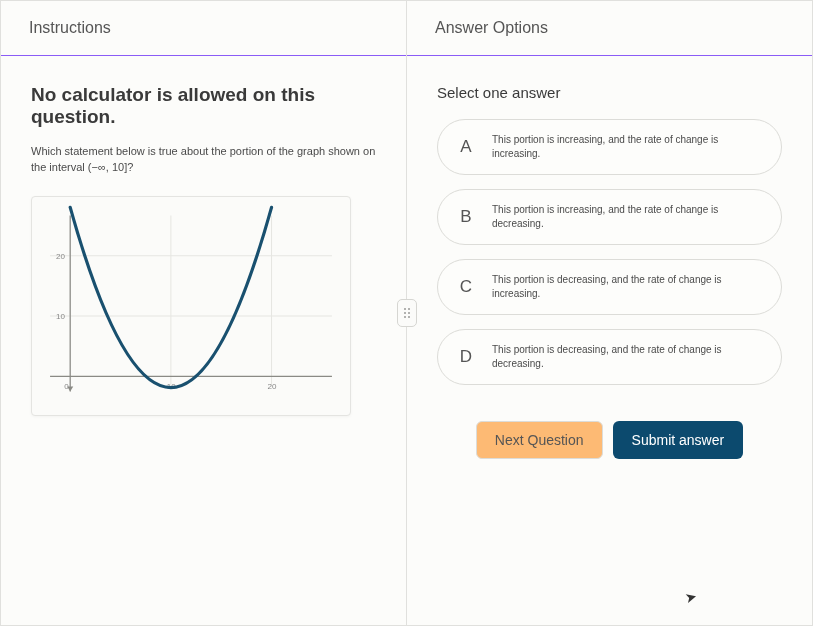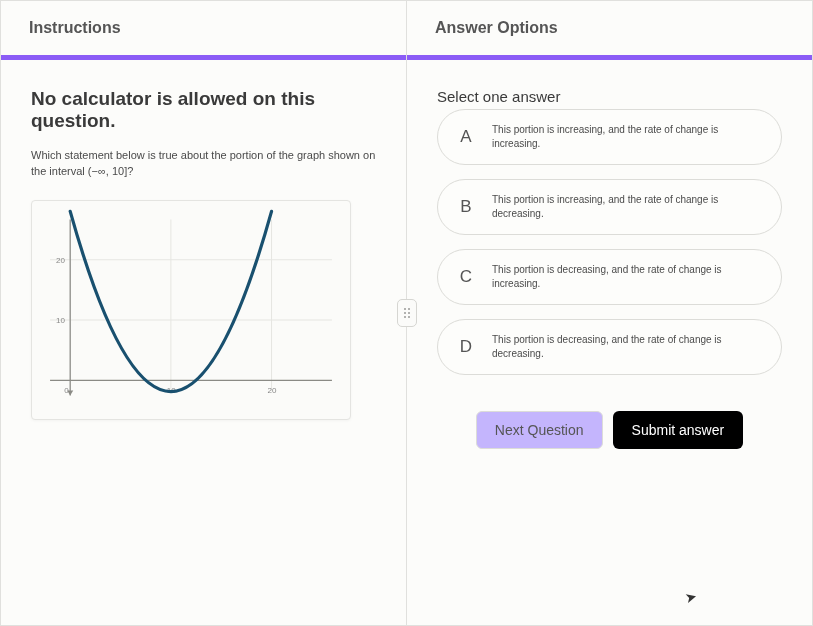--- a/index.html
+++ b/index.html
@@ -20,24 +20,23 @@
       position: relative;
     }
     .panel {
       flex: 1;
       display: flex;
       flex-direction: column;
     }
     .panel-left { border-right: 1px solid #e0e0dd; }
     .panel-header {
       padding: 18px 28px;
-      border-bottom: 5px solid #8b5cf6;
+      border-bottom: 1px solid #8b5cf6;
       font-size: 16px;
       color: #555;
-      font-weight: bold;
     }
     .panel-body {
       padding: 28px 30px;
     }
     .no-calc {
       font-size: 19px;
       font-weight: 600;
       color: #3a3a3a;
       margin-bottom: 16px;
     }
@@ -75,21 +74,21 @@
     .toggle-knob {
       position: absolute;
       left: 3px; top: 3px;
       width: 16px; height: 16px;
       border-radius: 50%;
       background: #9a9a97;
     }
     .select-prompt {
       font-size: 15px;
       color: #3a3a3a;
-      margin-bottom: 4px;
+      margin-bottom: 18px;
     }
     .options { display: flex; flex-direction: column; gap: 14px; }
     .option {
       display: flex;
       align-items: center;
       border: 1px solid #dcdcd8;
       border-radius: 28px;
       padding: 10px 18px;
       background: #fdfdfb;
       cursor: pointer;
@@ -114,26 +113,26 @@
       margin-top: 36px;
     }
     .btn {
       padding: 10px 18px;
       border-radius: 6px;
       font-size: 14px;
       cursor: pointer;
       border: 1px solid transparent;
     }
     .btn-secondary {
-      background: #c4b5fd;
+      background: #fdba74;
       border-color: #dcdcd8;
       color: #555;
     }
     .btn-primary {
-      background: #000000;
+      background: #0c4a6e;
       color: #fff;
       font-weight: 500;
     }
     .drag-handle {
       position: absolute;
       left: 50%;
       top: 50%;
       transform: translate(-50%, -50%);
       width: 20px; height: 28px;
       border: 1px solid #d6d6d2;

